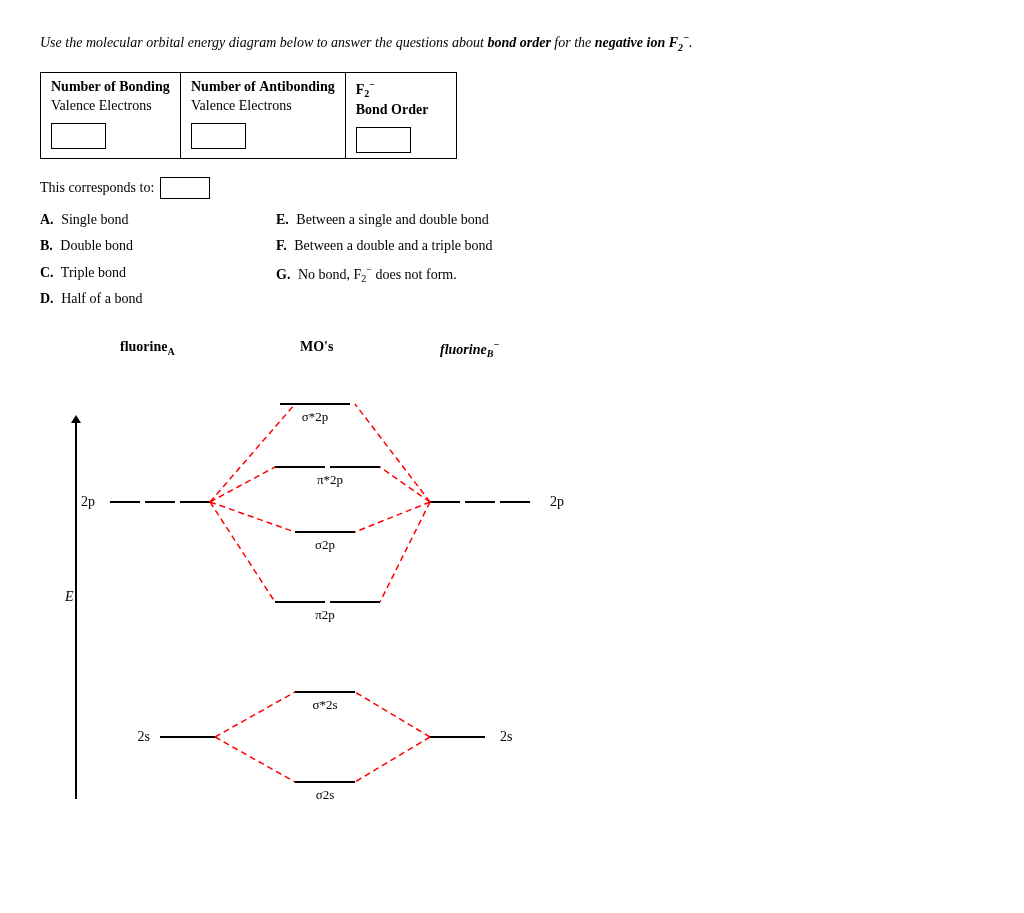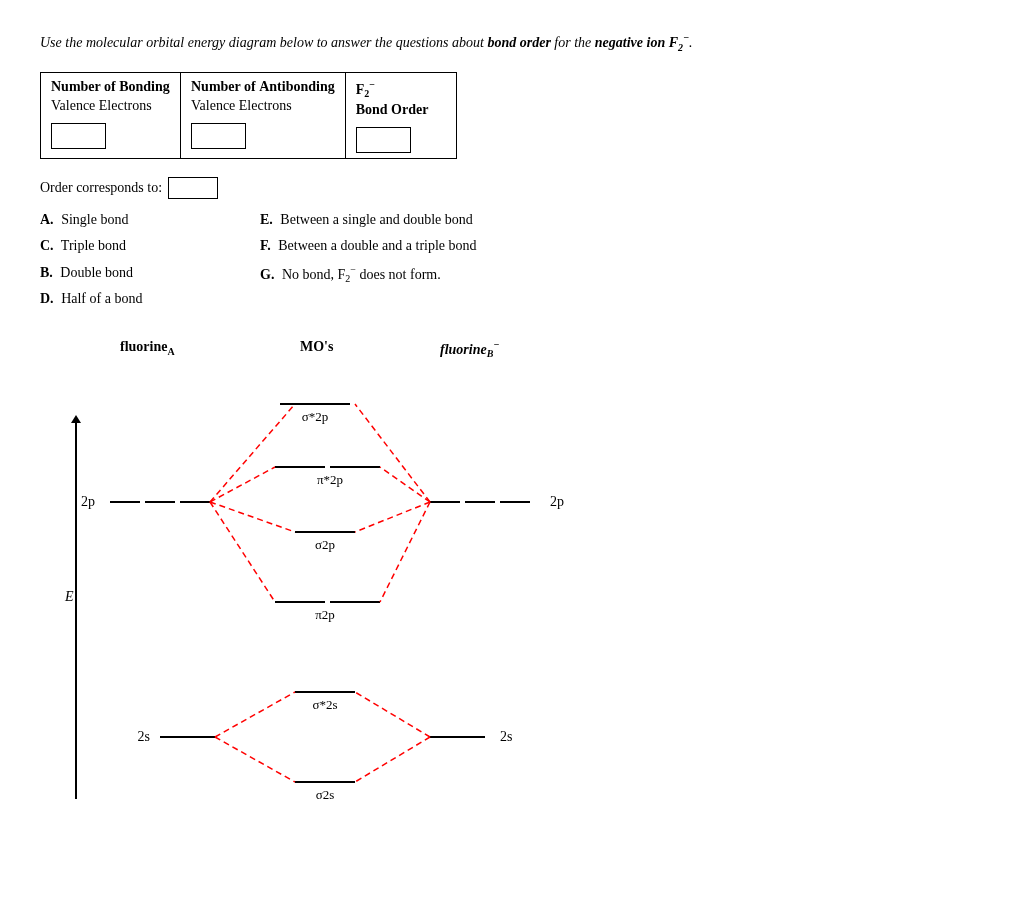--- a/index.html
+++ b/index.html
@@ -58,21 +58,21 @@
       margin-right: 6px;
     }
     .corresponds-row .input-box {
       width: 50px;
       height: 22px;
       display: inline-block;
     }
     .options-section {
       display: grid;
       grid-template-columns: 220px 1fr;
-      gap: 0;
+      gap: 16px;
       margin-bottom: 28px;
     }
     .options-left, .options-right {
       display: flex;
       flex-direction: column;
       gap: 4px;
     }
     .option-item {
       font-size: 14px;
       line-height: 1.6;
@@ -173,30 +173,30 @@
     <input class="input-box" type="text" style="">
   </div>
   <div class="table-cell">
     <div class="col-header">F<sub>2</sub><sup>−</sup><br>Bond Order</div>
     <input class="input-box" type="text" style="">
   </div>
 </div>
 
 
 <div class="corresponds-row">
-  <span class="label">Order corresponds to:</span>
+  <span class="label">This corresponds to:</span>
   <input class="input-box" type="text" style="">
 </div>
 
 
 <div class="options-section">
   <div class="options-left">
     <div class="option-item"><span class="letter">A.</span> Single bond</div>
+    <div class="option-item"><span class="letter">B.</span> Double bond</div>
     <div class="option-item"><span class="letter">C.</span> Triple bond</div>
-    <div class="option-item"><span class="letter">B.</span> Double bond</div>
     <div class="option-item"><span class="letter">D.</span> Half of a bond</div>
   </div>
   <div class="options-right">
     <div class="option-item"><span class="letter">E.</span> Between a single and double bond</div>
     <div class="option-item"><span class="letter">F.</span> Between a double and a triple bond</div>
     <div class="option-item"><span class="letter">G.</span> No bond, F<sub>2</sub><sup>−</sup> does not form.</div>
   </div>
 </div>
 
 

